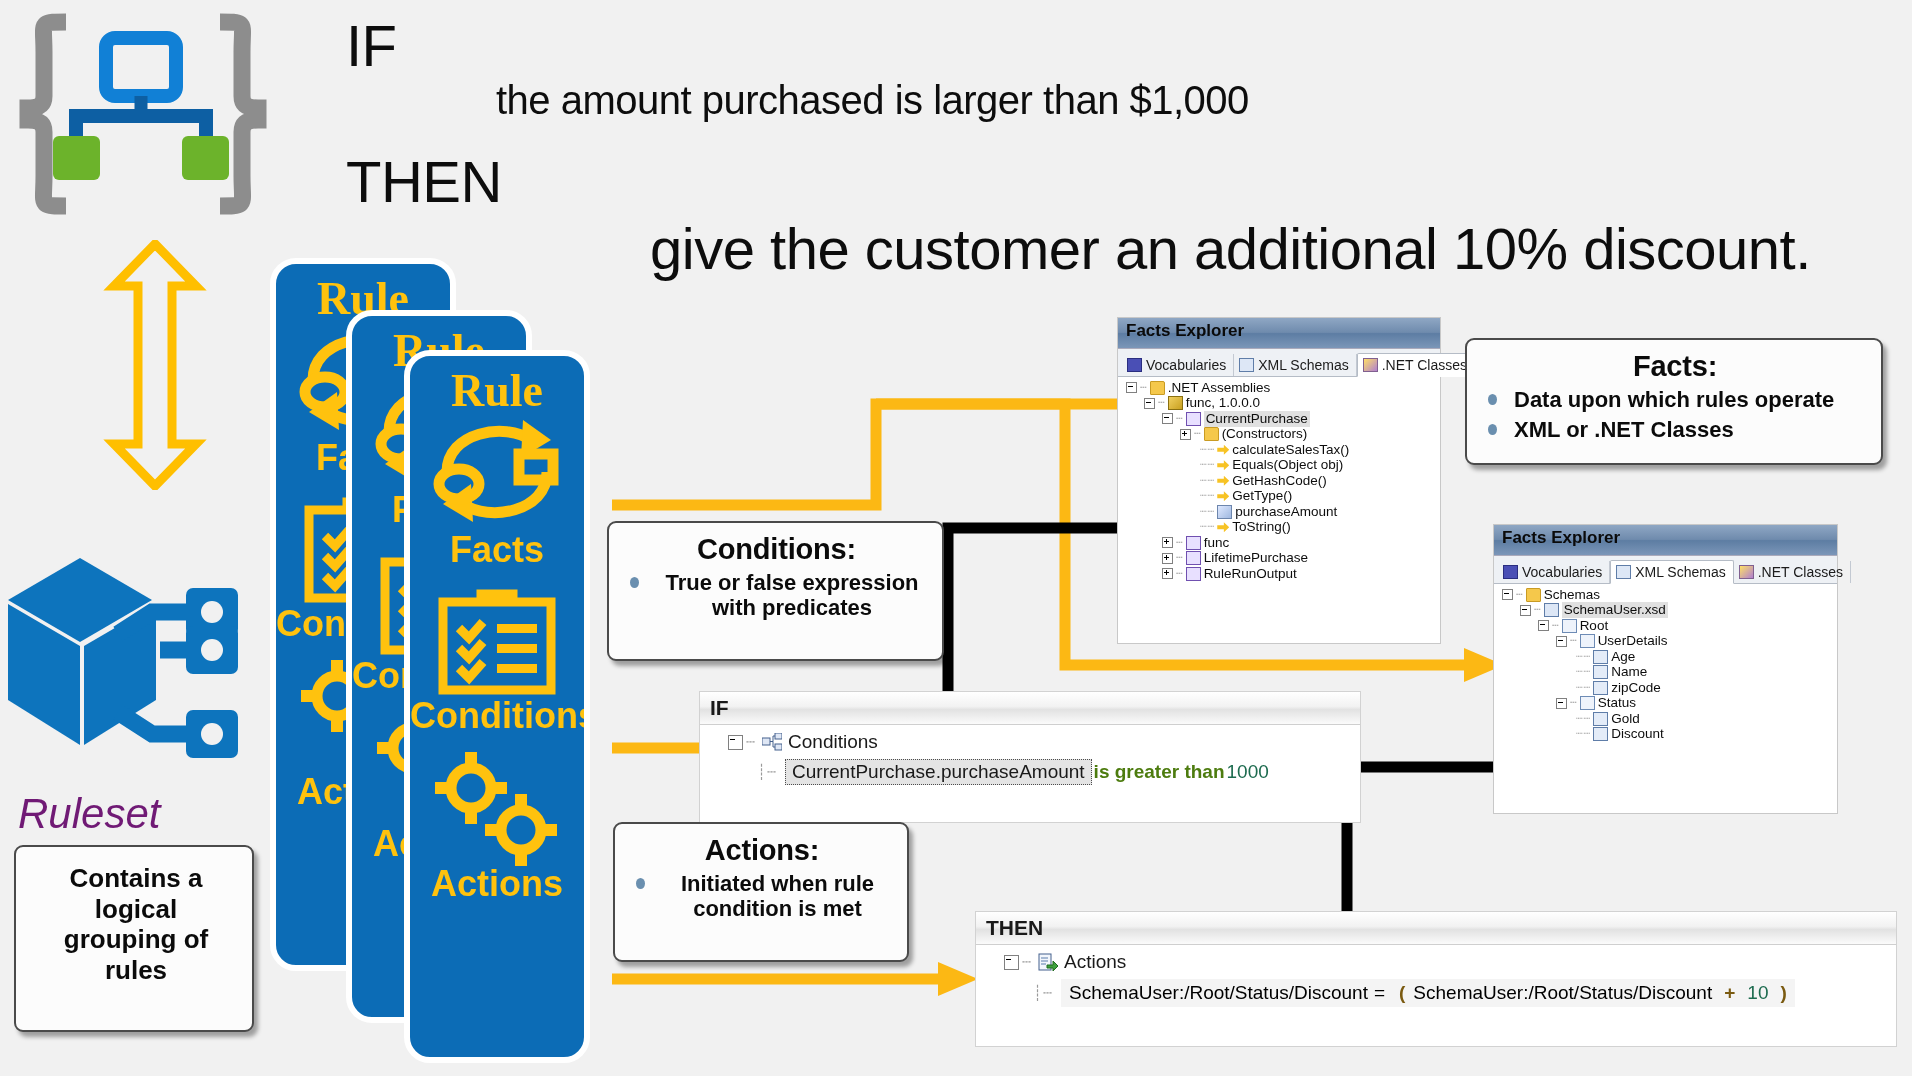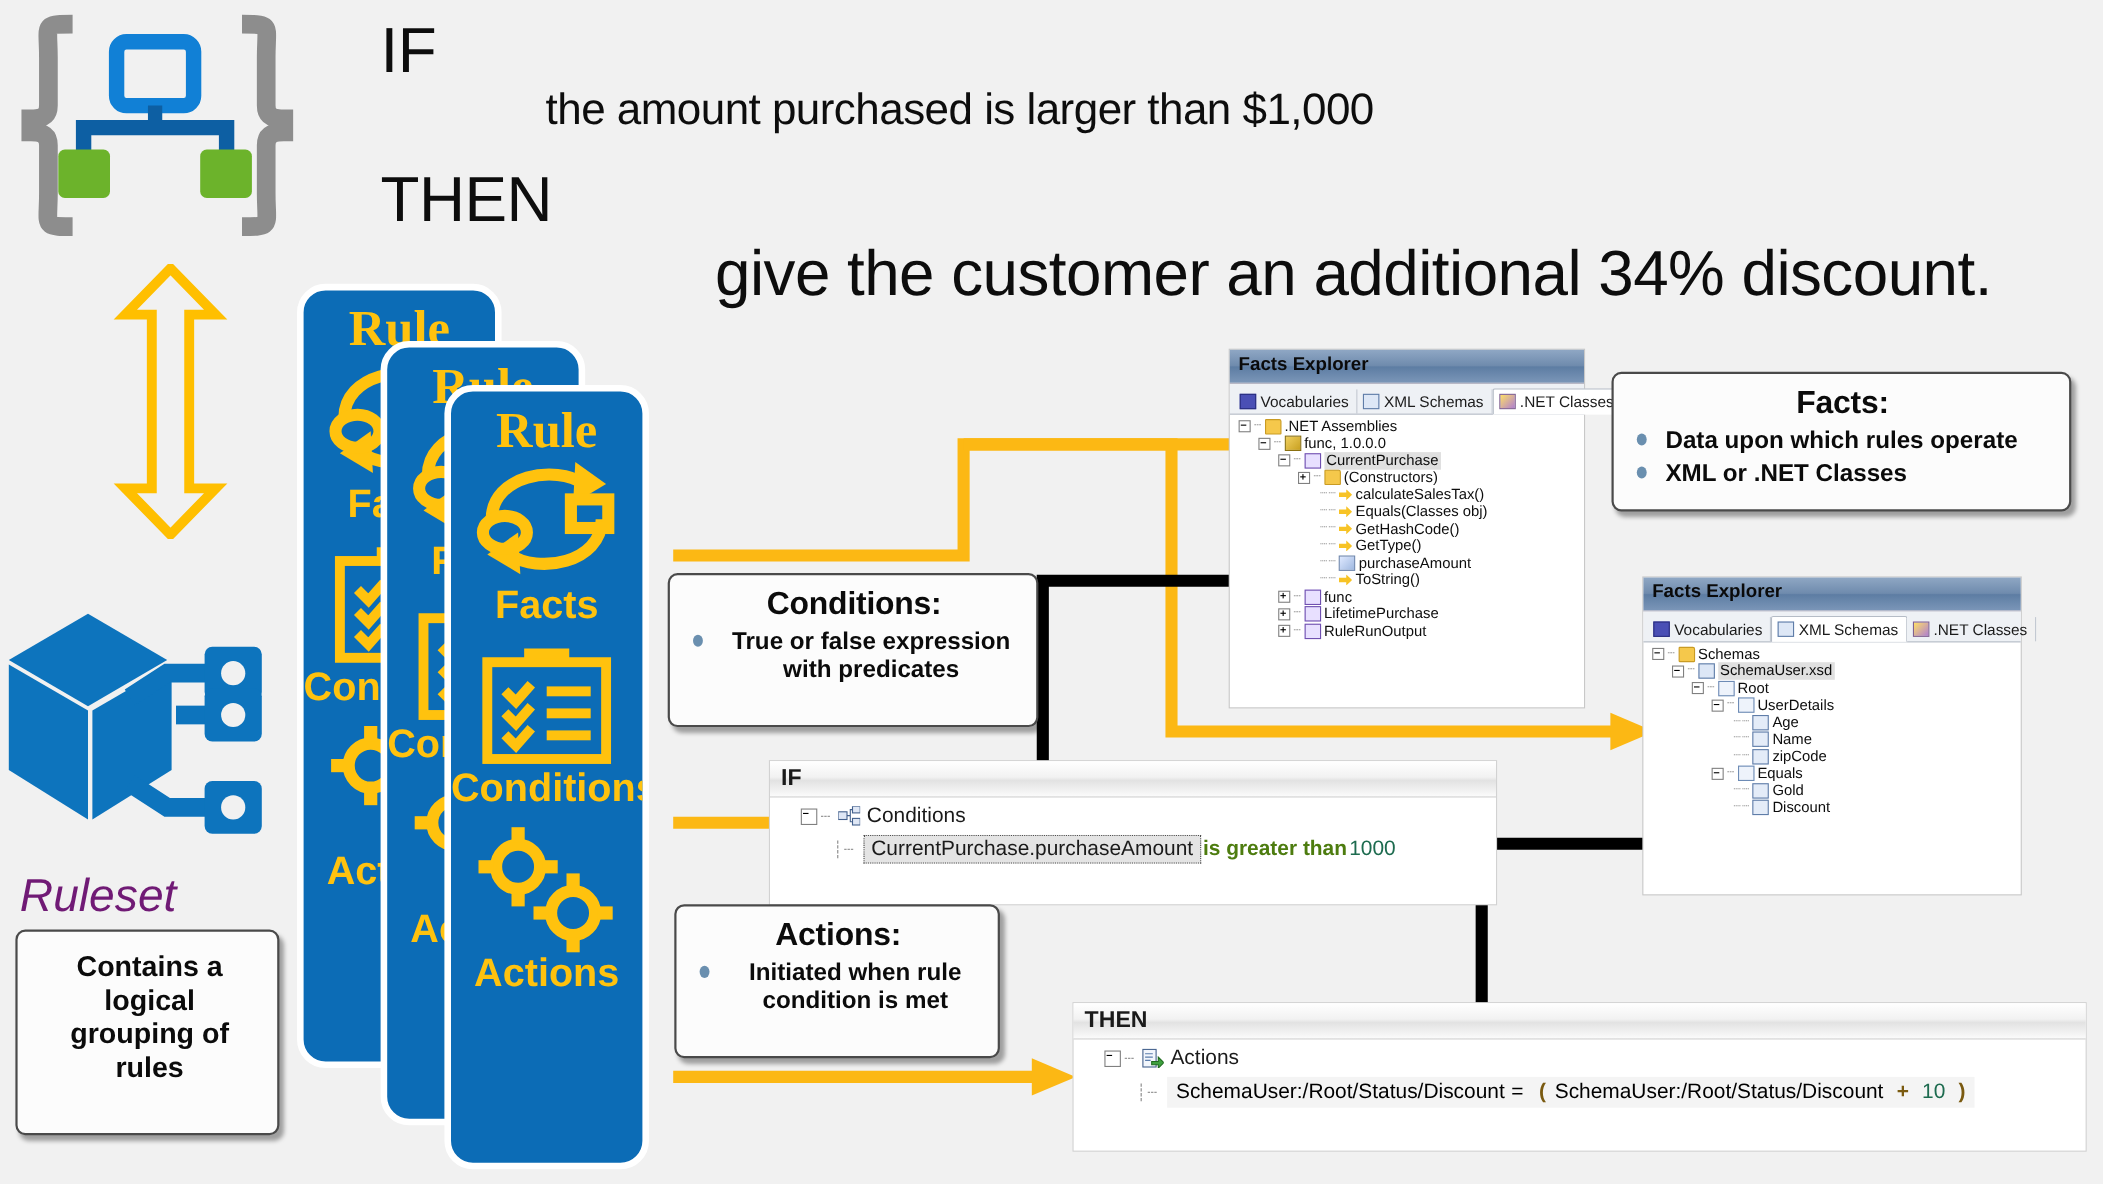--- a/index.html
+++ b/index.html
@@ -123,21 +123,21 @@
   <path d="M1176,528 L948,528 L948,750" fill="none" stroke="#000" stroke-width="11"></path>
   <polygon points="931,742 948,782 965,742" fill="#000"></polygon>
 
   <path d="M1576,767 L1347,767 L1347,955" fill="none" stroke="#000" stroke-width="11"></path>
   <polygon points="1330,947 1347,987 1364,947" fill="#000"></polygon>
 </svg>
 
 <div class="abs headline" id="hl-if">IF</div>
 <div class="abs headline" id="hl-cond">the amount purchased is larger than $1,000</div>
 <div class="abs headline" id="hl-then">THEN</div>
-<div class="abs headline" id="hl-act">give the customer an additional 34% discount.</div>
+<div class="abs headline" id="hl-act">give the customer an additional 10% discount.</div>
 
 <svg class="abs" id="logo" viewBox="0 0 270 212">
   <path d="M58 14 C30 14 36 14 36 44 L36 88 C36 100 26 100 20 100 L20 112 C26 112 36 112 36 124 L36 168 C36 198 30 198 58 198" fill="none" stroke="#8d8d8d" stroke-width="17" stroke-linecap="butt"></path>
   <path d="M212 14 C240 14 234 14 234 44 L234 88 C234 100 244 100 250 100 L250 112 C244 112 234 112 234 124 L234 168 C234 198 240 198 212 198" fill="none" stroke="#8d8d8d" stroke-width="17" stroke-linecap="butt"></path>
   <rect x="98" y="30" width="70" height="58" rx="9" fill="none" stroke="#1180d6" stroke-width="14"></rect>
   <path d="M133 88 L133 108" stroke="#0d5fa3" stroke-width="13" fill="none"></path>
   <path d="M68 132 L68 108 L198 108 L198 132" stroke="#0d5fa3" stroke-width="14" fill="none"></path>
   <rect x="45" y="128" width="47" height="44" rx="6" fill="#6cb32b"></rect>
   <rect x="174" y="128" width="47" height="44" rx="6" fill="#6cb32b"></rect>
 </svg>
@@ -329,21 +329,21 @@
       <span class="lbl">(Constructors)</span>
     </div>
     <div class="tn" style="padding-left:77px">
       <span class="dots">┈┈</span>
       <span class="ic ic-method"></span>
       <span class="lbl">calculateSalesTax()</span>
     </div>
     <div class="tn" style="padding-left:77px">
       <span class="dots">┈┈</span>
       <span class="ic ic-method"></span>
-      <span class="lbl">Equals(Classes obj)</span>
+      <span class="lbl">Equals(Object obj)</span>
     </div>
     <div class="tn" style="padding-left:77px">
       <span class="dots">┈┈</span>
       <span class="ic ic-method"></span>
       <span class="lbl">GetHashCode()</span>
     </div>
     <div class="tn" style="padding-left:77px">
       <span class="dots">┈┈</span>
       <span class="ic ic-method"></span>
       <span class="lbl">GetType()</span>
@@ -432,21 +432,21 @@
     </div>
     <div class="tn" style="padding-left:77px">
       <span class="dots">┈┈</span>
       <span class="ic ic-attr"></span>
       <span class="lbl">zipCode</span>
     </div>
     <div class="tn" style="padding-left:58px">
       <span class="exp"></span>
         <span class="dots">┄</span>
       <span class="ic ic-node"></span>
-      <span class="lbl">Equals</span>
+      <span class="lbl">Status</span>
     </div>
     <div class="tn" style="padding-left:77px">
       <span class="dots">┈┈</span>
       <span class="ic ic-attr"></span>
       <span class="lbl">Gold</span>
     </div>
     <div class="tn" style="padding-left:77px">
       <span class="dots">┈┈</span>
       <span class="ic ic-attr"></span>
       <span class="lbl">Discount</span>

